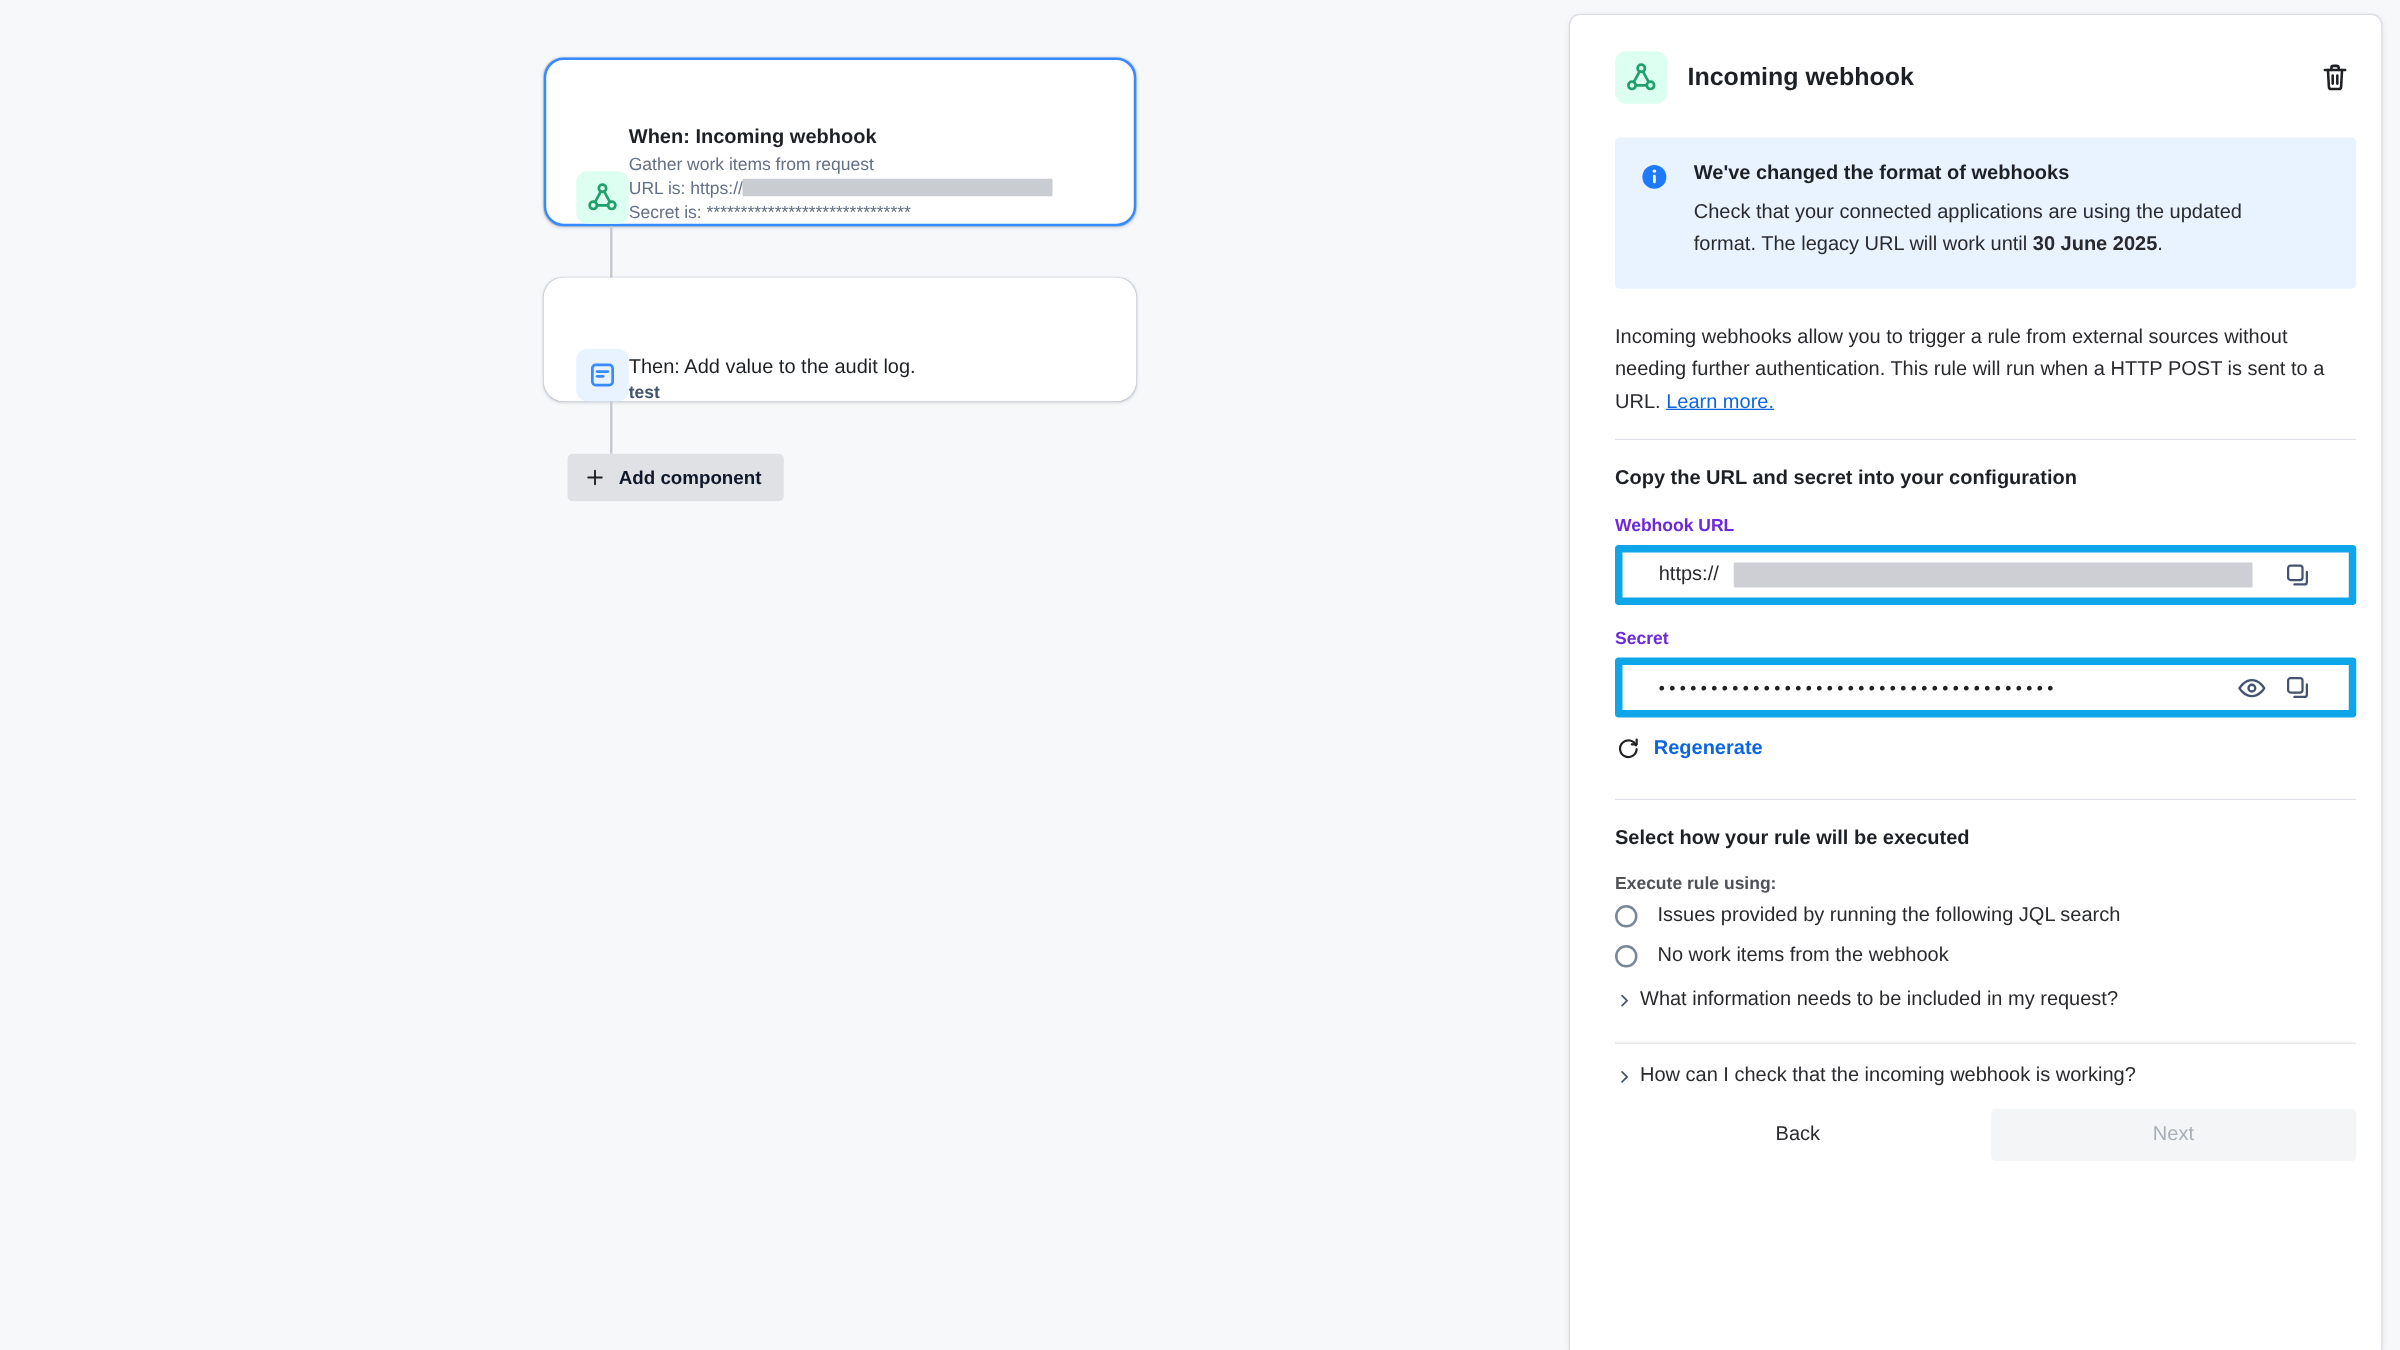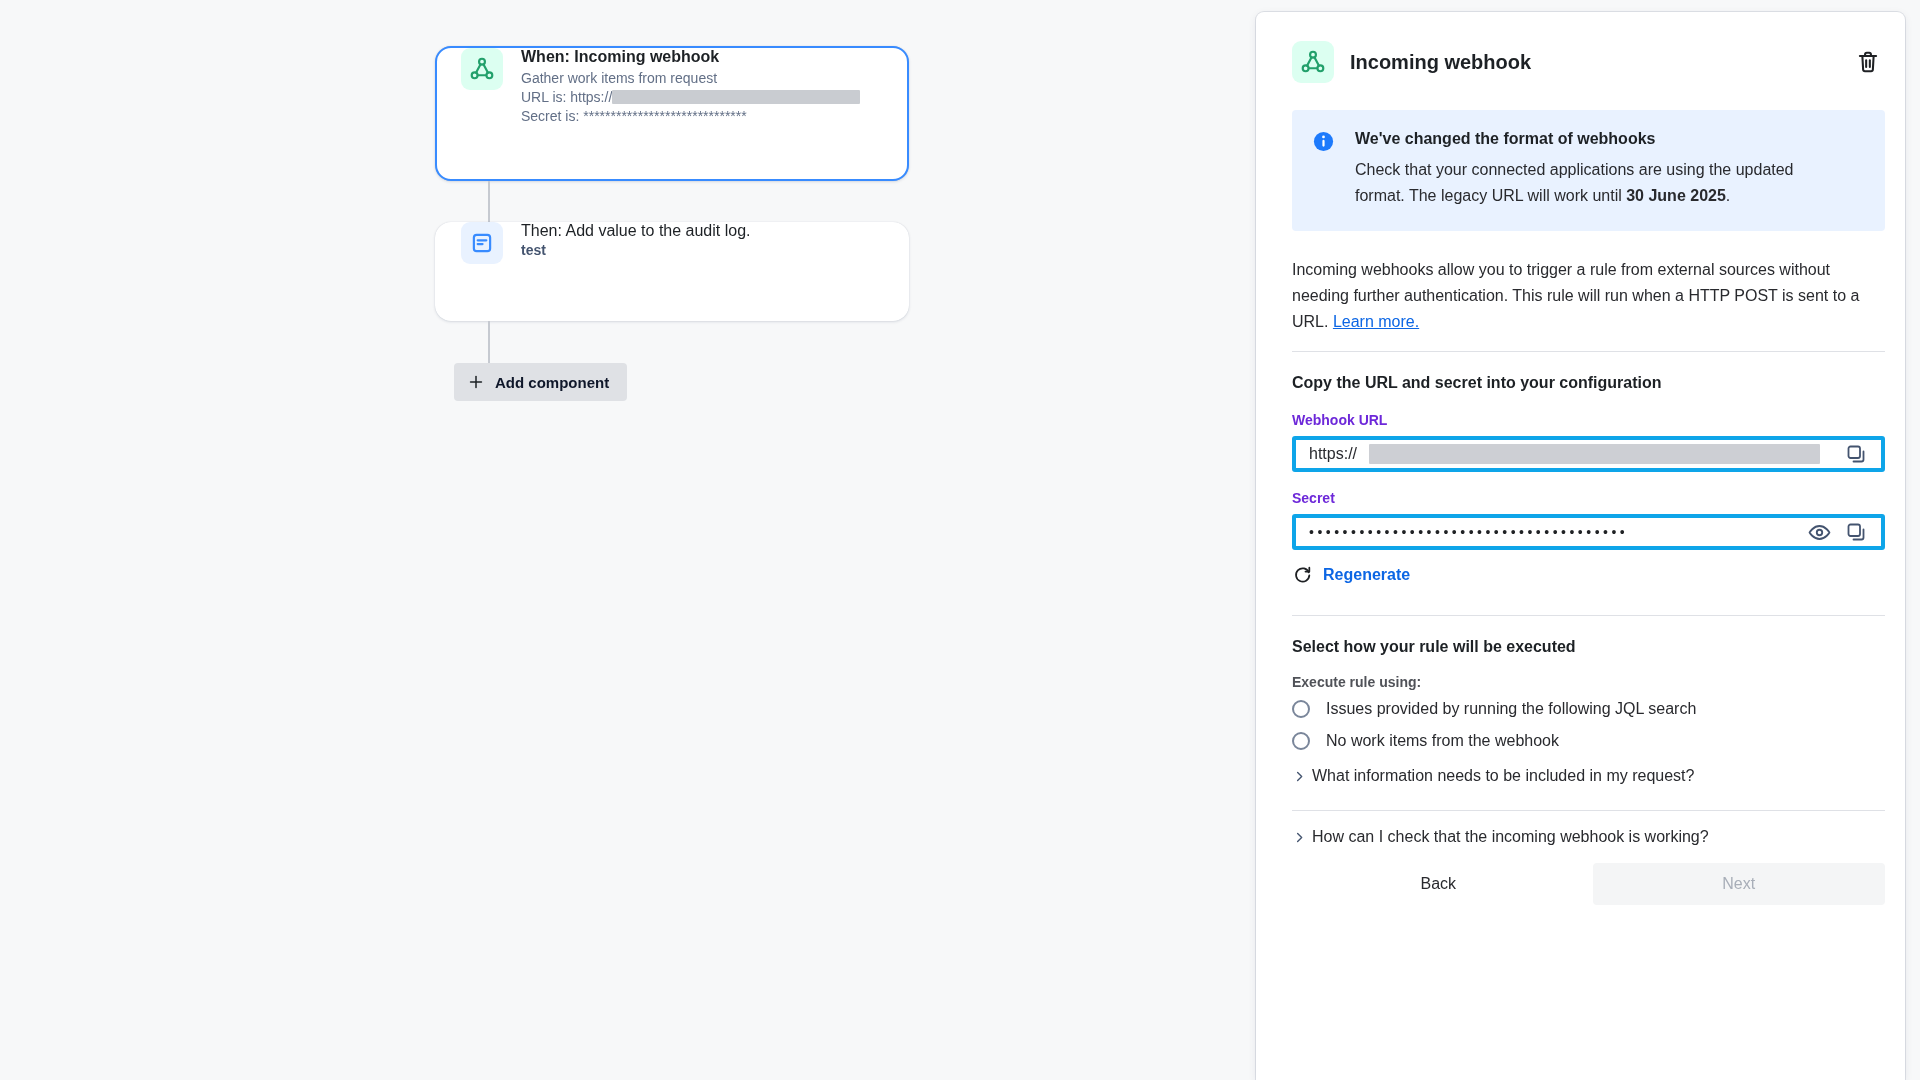--- a/index.html
+++ b/index.html
@@ -7,21 +7,21 @@
   body {
     position:relative;
     background:#F7F8F9;
     font-family:"Liberation Sans","DejaVu Sans",sans-serif;
     color:#172B4D;
   }
   
   .canvas { position:absolute; inset:0; }
   .flow-card {
     position:absolute; left:435px; width:474px; background:#fff;
-    border-radius:16px; display:flex; align-items:flex-start; gap:18px;
+    border-radius:16px; display:flex; align-items:flex-end; 
     padding:0 26px; box-shadow:0 1px 3px rgba(9,30,66,.13),0 0 1px rgba(9,30,66,.16);
   }
   .flow-card.trigger { top:46px; height:135px; border:2px solid #388BFF; padding:0 24px; }
   .flow-card.action  { top:222px; height:99px; }
   .badge { flex:0 0 42px; width:42px; height:42px; border-radius:9px;
            display:flex; align-items:center; justify-content:center; }
   .badge.green { background:#DCFFF1; }
   .badge.blue  { background:#E9F2FF; }
   .flow-text { flex:1; min-width:0; }
   .flow-title { font-size:16px; font-weight:600; color:#1D2125; margin-bottom:3px; }
@@ -55,22 +55,22 @@
   .banner-title { font-size:16px; font-weight:700; color:#1D2125; margin-bottom:9px; }
   .banner-body  { font-size:16px; line-height:26px; color:#292A2E; max-width:458px; }
   .intro { margin-top:26px; font-size:16px; line-height:26px; color:#292A2E; max-width:596px; }
   .link { color:#0C66E4; text-decoration:underline; cursor:pointer; }
   .divider { height:1px; background:#DFE1E6; }
   .d1 { margin-top:16px; } .d2 { margin-top:30px; } .d3 { margin-top:21px; }
   .section-heading { font-size:16px; font-weight:700; color:#1D2125; }
   .h1 { margin-top:22px; } .h2 { margin-top:22px; }
   .field-label { margin-top:20px; font-size:14px; font-weight:700; color:#6d28d9; }
   .field-label.secret { margin-top:18px; }
-  .input { margin-top:8px; height:36px; border:4px solid #0ea5e9; border-radius:3px;
-           display:flex; align-items:center; padding:0 13px; gap:12px;
+  .input { margin-top:8px; height:48px; border:6px solid #0ea5e9; border-radius:3px;
+           display:flex; align-items:center; padding:0 29px; gap:12px;
            font-size:16px; color:#292A2E; background:#fff; }
   .redact-lg { flex:0 1 455px; height:20px; background:#CDCFD4; border-radius:1px; }
   .grow { flex:1; }
   .dots { font-size:14px; letter-spacing:3.5px; color:#1F2124; flex:1;
           overflow:hidden; white-space:nowrap; }
   .regen { margin-top:14px; display:flex; align-items:center; gap:10px;
            background:none; border:none; cursor:pointer; font-family:inherit; }
   .regen-label { font-size:16px; font-weight:600; color:#0C66E4; }
   .exec-label { margin-top:18px; font-size:14px; font-weight:600; color:#505258; }
   .radio-row { display:flex; align-items:center; gap:16px; font-size:16px;

